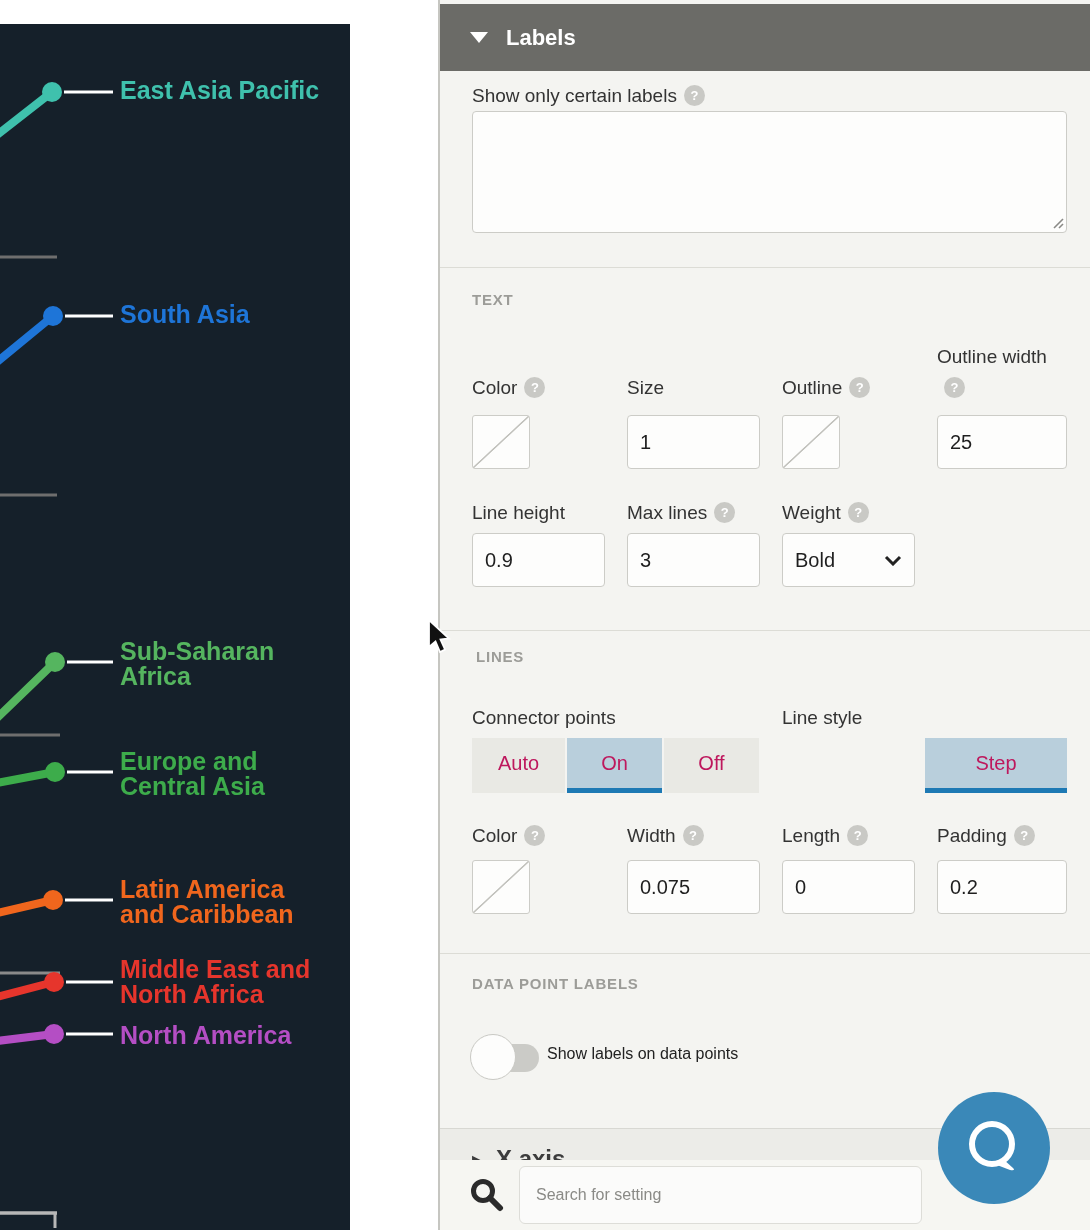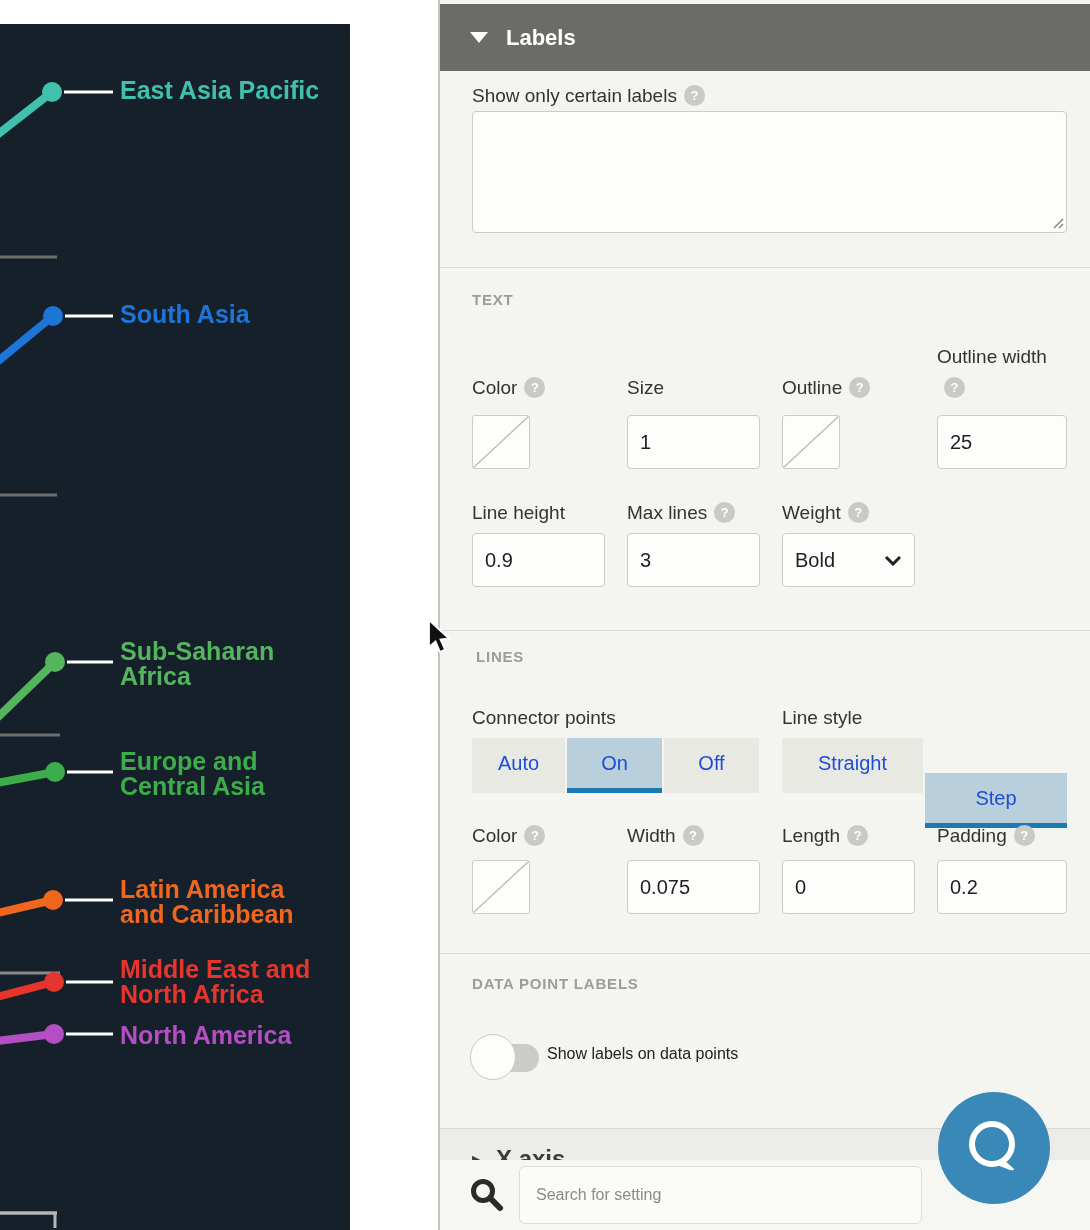--- a/index.html
+++ b/index.html
@@ -29,21 +29,21 @@
   .selectbox{position:absolute;height:54px;background:#fdfdfc;border:1px solid #ccccc7;
     border-radius:4px;box-sizing:border-box;display:flex;align-items:center;
     justify-content:space-between;padding:0 12px;font-size:20px;color:#1f1f1f;cursor:pointer;}
   .textarea{position:absolute;background:#fdfdfc;border:1px solid #ccccc7;border-radius:4px;
     resize:none;box-sizing:border-box;font-family:inherit;font-size:18px;}
   .resize-grip{position:absolute;width:14px;height:14px;pointer-events:none;}
   .divider{position:absolute;left:0;width:100%;height:1px;background:#dcdcd6;}
   .section-title{position:absolute;font-size:15px;font-weight:bold;color:#9c9c98;
     letter-spacing:0.8px;}
   .segbtn{position:absolute;height:50px;background:#e9e9e4;display:flex;align-items:center;
-    justify-content:center;font-size:20px;color:#1d4ed8;border-bottom:5px solid rgba(0,0,0,0);
+    justify-content:center;font-size:20px;color:#be185d;border-bottom:5px solid rgba(0,0,0,0);
     box-sizing:content-box;cursor:pointer;}
   .segbtn.selected{background:#b9cfdc;border-bottom:5px solid #1d79b4;}
   .toggle{position:absolute;left:30px;top:1034px;width:108px;height:48px;cursor:pointer;}
   .toggle-track{position:absolute;left:2px;top:10px;width:67px;height:28px;border-radius:14px;
     background:#cbcbc7;}
   .toggle-knob{position:absolute;left:0;top:0;width:46px;height:46px;border-radius:50%;
     background:#fdfdfc;border:1px solid #c9c9c4;box-sizing:border-box;}
   .toggle-label{position:absolute;left:107px;top:1045px;font-size:16px;color:#222;}
   .xaxis-bar{position:absolute;left:0;top:1128px;width:100%;height:50px;background:#ecece8;
     border-top:1px solid #d8d8d3;box-sizing:border-box;z-index:1;cursor:pointer;overflow:hidden;}
@@ -166,22 +166,21 @@
 
     <div class="section-title" style="left:36px;top:648px;">LINES</div>
 
     <div class="flabel" style="left:32px;top:702px;">Connector points</div>
     <div class="flabel" style="left:342px;top:702px;">Line style</div>
 
     <div class="segbtn" style="left:32px;top:738px;width:93px;">Auto</div>
     <div class="segbtn selected" style="left:127px;top:738px;width:95px;">On</div>
     <div class="segbtn" style="left:224px;top:738px;width:95px;">Off</div>
 
-    <div class="segbtn" style="left:342px;top:738px;width:141px;">Straight</div>
-    <div class="segbtn selected" style="left:485px;top:738px;width:142px;margin-top:35px;">Step</div>
+    <div class="segbtn selected" style="left:485px;top:738px;width:142px;">Step</div>
 
     <div class="flabel" style="left:32px;top:820px;">
       <span>Color</span><span class="help">?</span>
     </div>
     <div class="flabel" style="left:187px;top:820px;">
       <span>Width</span><span class="help">?</span>
     </div>
     <div class="flabel" style="left:342px;top:820px;">
       <span>Length</span><span class="help">?</span>
     </div>

